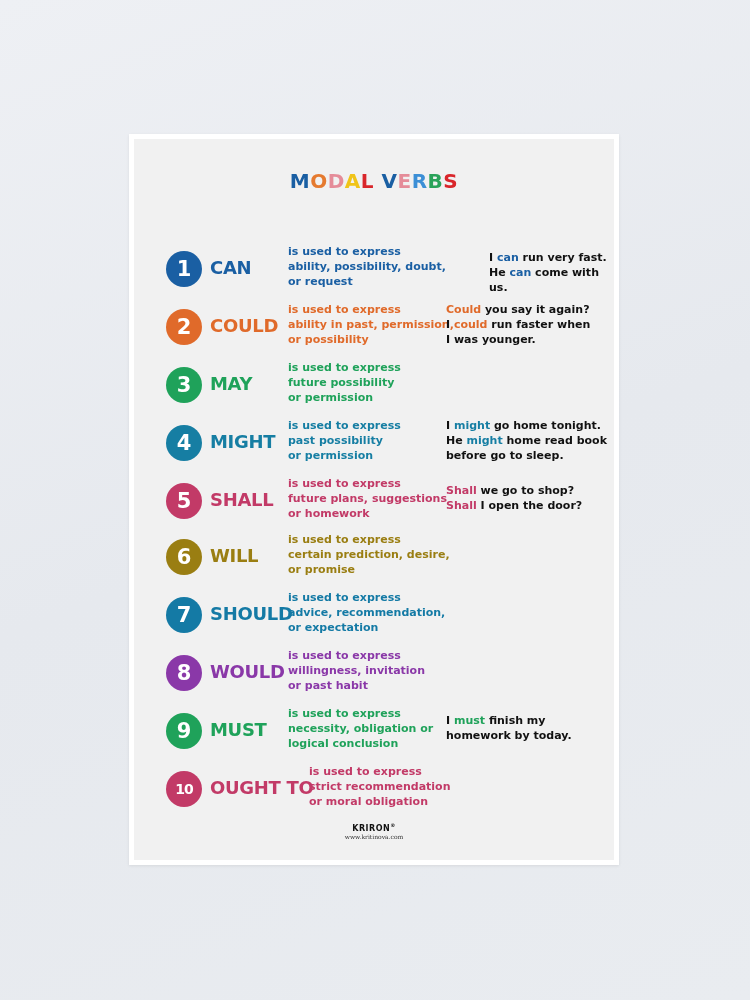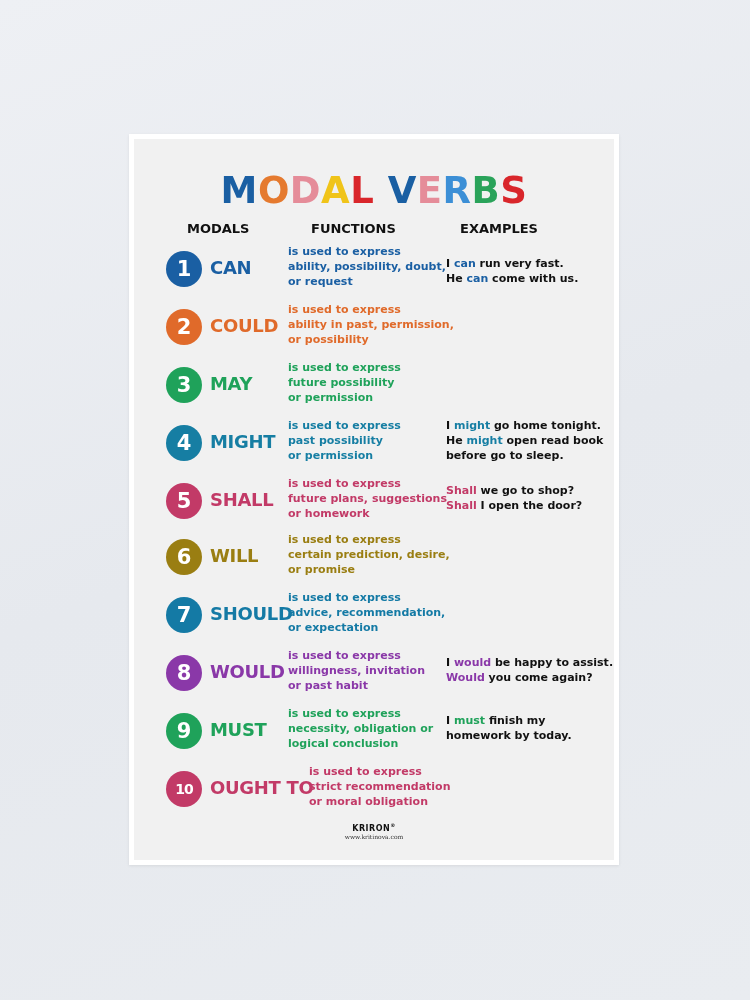--- a/index.html
+++ b/index.html
@@ -3,21 +3,21 @@
 <meta charset="utf-8">
 <style>
   html,body{margin:0;padding:0;}
   body{width:750px;height:1000px;position:relative;overflow:hidden;
     background:linear-gradient(160deg,#eef0f4 0%,#e6e9ee 50%,#e9ecf0 100%);
     font-family:"DejaVu Sans",sans-serif;}
   .poster{position:absolute;left:129px;top:134px;width:490px;height:731px;background:#ffffff;
     box-shadow:0 1px 3px rgba(0,0,0,0.08);}
   .panel{position:absolute;left:5px;top:5px;right:5px;bottom:5px;background:#f1f1f1;}
   .title{position:absolute;top:30px;left:0;right:0;text-align:center;
-    font-family:"DejaVu Sans",sans-serif;font-weight:bold;font-size:37px;letter-spacing:0.5px;}
+    font-family:"DejaVu Sans",sans-serif;font-weight:bold;font-size:20px;letter-spacing:0.5px;}
   .title span{display:inline-block;}
   .headers{position:absolute;top:82px;left:0;right:0;height:20px;}
   .hdr{position:absolute;font-weight:bold;font-size:13px;color:#111;font-family:"DejaVu Sans",sans-serif;}
   .row{position:absolute;left:0;right:0;height:50px;}
   .badge{position:absolute;left:32px;top:7px;width:36px;height:36px;border-radius:50%;
     color:#fff;font-weight:bold;font-size:21px;text-align:center;line-height:36px;}
   .badge.two{font-size:14px;letter-spacing:-1px;}
   .modal{position:absolute;left:76px;top:13px;font-weight:bold;font-size:18px;letter-spacing:-0.3px;}
   .func{position:absolute;left:154px;top:0;font-size:11px;line-height:15px;font-weight:bold;}
   .func.wide{left:175px;}
@@ -27,47 +27,47 @@
   .brand sup{font-size:5px;}
   .site{font-family:"DejaVu Serif",serif;font-size:6px;color:#333;margin-top:0px;}
 </style>
 </head>
 <body>
 
 <div class="poster">
   <div class="panel">
     <div class="title" id="title"><span style="color: rgb(26, 95, 163);">M</span><span style="color: rgb(229, 122, 47);">O</span><span style="color: rgb(229, 140, 153);">D</span><span style="color: rgb(240, 196, 25);">A</span><span style="color: rgb(217, 38, 43);">L</span><span style="color: rgb(0, 0, 0);">&nbsp;</span><span style="color: rgb(26, 95, 163);">V</span><span style="color: rgb(229, 140, 153);">E</span><span style="color: rgb(60, 143, 214);">R</span><span style="color: rgb(42, 163, 90);">B</span><span style="color: rgb(217, 38, 43);">S</span></div>
 
-    <div class="headers">
-      <div class="hdr" style="left:53px">MODALS</div>
-      <div class="hdr" style="left:177px">FUNCTIONS</div>
-      <div class="hdr" style="left:326px">EXAMPLES</div>
-    </div>
 
     <div id="rows">
         <div class="row" style="top: 105px;">
           <div class="badge" style="background: rgb(26, 95, 163);">1</div>
           <div class="modal" style="color: rgb(26, 95, 163);">CAN</div>
           <div class="func" style="color: rgb(26, 95, 163);">
             <div>is used to express</div>
             <div>ability, possibility, doubt,</div>
             <div>or request</div>
           </div>
-          <div class="ex" style="top: 12px;">
+          <div class="ex" style="top: 6px; margin-left: 43px;">
             <div><span>I </span><span style="color: rgb(26, 95, 163);">can</span><span> run very fast.</span></div>
             <div><span>He </span><span style="color: rgb(26, 95, 163);">can</span><span> come with us.</span></div>
           </div>
         </div>
         <div class="row" style="top: 163px;">
           <div class="badge" style="background: rgb(224, 106, 42);">2</div>
           <div class="modal" style="color: rgb(224, 106, 42);">COULD</div>
           <div class="func" style="color: rgb(224, 106, 42);">
             <div>is used to express</div>
             <div>ability in past, permission,</div>
             <div>or possibility</div>
+          </div>
+          <div class="ex" style="top: 0px;">
+            <div><span style="color: rgb(224, 106, 42);">Could</span><span> you say it again?</span></div>
+            <div><span>I </span><span style="color: rgb(224, 106, 42);">could</span><span> run faster when</span></div>
+            <div><span>I was younger.</span></div>
           </div>
         </div>
         <div class="row" style="top: 221px;">
           <div class="badge" style="background: rgb(31, 162, 90);">3</div>
           <div class="modal" style="color: rgb(31, 162, 90);">MAY</div>
           <div class="func" style="color: rgb(31, 162, 90);">
             <div>is used to express</div>
             <div>future possibility</div>
             <div>or permission</div>
           </div>
@@ -75,21 +75,21 @@
         <div class="row" style="top: 279px;">
           <div class="badge" style="background: rgb(22, 126, 163);">4</div>
           <div class="modal" style="color: rgb(22, 126, 163);">MIGHT</div>
           <div class="func" style="color: rgb(22, 126, 163);">
             <div>is used to express</div>
             <div>past possibility</div>
             <div>or permission</div>
           </div>
           <div class="ex" style="top: 0px;">
             <div><span>I </span><span style="color: rgb(22, 126, 163);">might</span><span> go home tonight.</span></div>
-            <div><span>He </span><span style="color: rgb(22, 126, 163);">might</span><span> open read book</span></div>
+            <div><span>He </span><span style="color: rgb(22, 126, 163);">might</span><span> home read book</span></div>
             <div><span>before go to sleep.</span></div>
           </div>
         </div>
         <div class="row" style="top: 337px;">
           <div class="badge" style="background: rgb(194, 58, 103);">5</div>
           <div class="modal" style="color: rgb(194, 58, 103);">SHALL</div>
           <div class="func" style="color: rgb(194, 58, 103);">
             <div>is used to express</div>
             <div>future plans, suggestions</div>
             <div>or homework</div>
@@ -118,24 +118,20 @@
           </div>
         </div>
         <div class="row" style="top: 509px;">
           <div class="badge" style="background: rgb(138, 56, 168);">8</div>
           <div class="modal" style="color: rgb(138, 56, 168);">WOULD</div>
           <div class="func" style="color: rgb(138, 56, 168);">
             <div>is used to express</div>
             <div>willingness, invitation</div>
             <div>or past habit</div>
           </div>
-          <div class="ex" style="top: 7px;">
-            <div><span>I </span><span style="color: rgb(138, 56, 168);">would</span><span> be happy to assist.</span></div>
-            <div><span style="color: rgb(138, 56, 168);">Would</span><span> you come again?</span></div>
-          </div>
         </div>
         <div class="row" style="top: 567px;">
           <div class="badge" style="background: rgb(31, 162, 90);">9</div>
           <div class="modal" style="color: rgb(31, 162, 90);">MUST</div>
           <div class="func" style="color: rgb(31, 162, 90);">
             <div>is used to express</div>
             <div>necessity, obligation or</div>
             <div>logical conclusion</div>
           </div>
           <div class="ex" style="top: 7px;">

